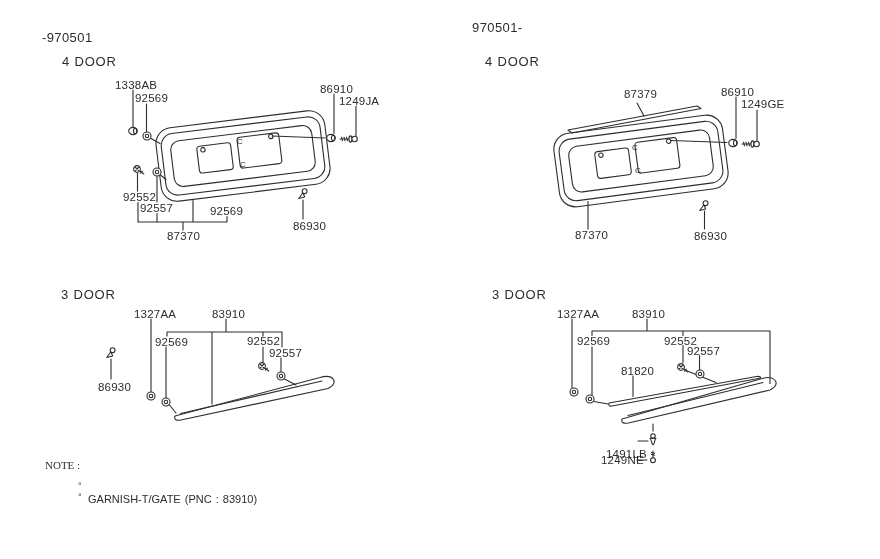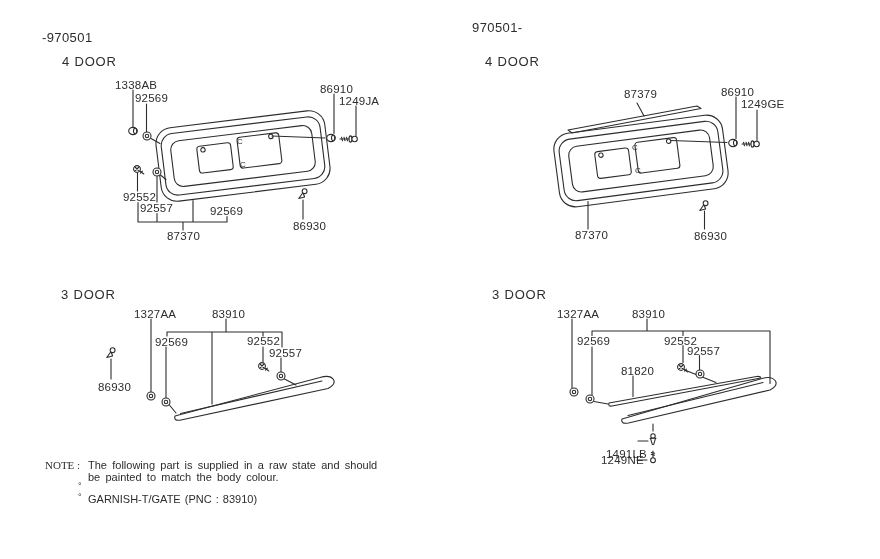--- a/index.html
+++ b/index.html
@@ -234,19 +234,17 @@
   <div class="lbl" style="left:557px;top:309px;">1327AA</div>
   <div class="lbl" style="left:632px;top:309px;">83910</div>
   <div class="lbl" style="left:577px;top:336px;">92569</div>
   <div class="lbl" style="left:664px;top:336px;">92552</div>
   <div class="lbl" style="left:687px;top:346px;">92557</div>
   <div class="lbl" style="left:621px;top:366px;">81820</div>
   <div class="lbl" style="left:606px;top:425px;margin-top:24px;">1491LB</div>
   <div class="lbl" style="left:601px;top:455px;">1249NE</div>
 
   <div class="note" style="left:45px;top:460px;font-family:Liberation Serif, serif;">NOTE :</div>
-  <div class="note wsp" style="left:88px;top:460px;">The following part is supplied in a raw state and should</div>
-  <div class="note wsp" style="left:88px;top:471.5px;">be painted to match the body colour.</div>
   <div class="note deg" style="left:78px;top:482px;">°</div>
   <div class="note deg" style="left:78px;top:493px;">°</div>
   <div class="note wsp2" style="left:88px;top:494px;">GARNISH-T/GATE  (PNC : 83910)</div>
 
 </div>
 
 </body></html>

